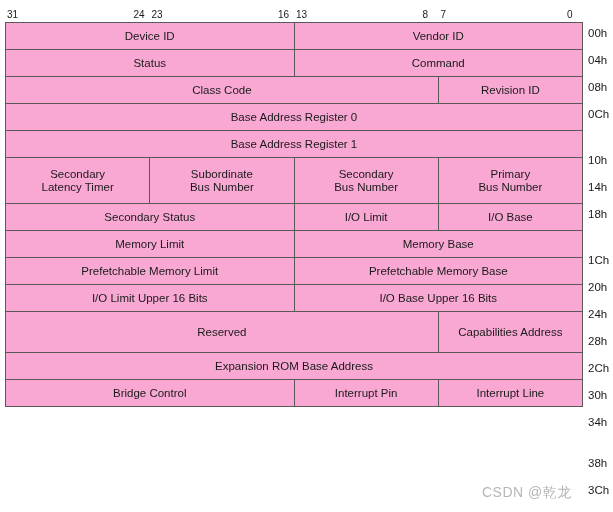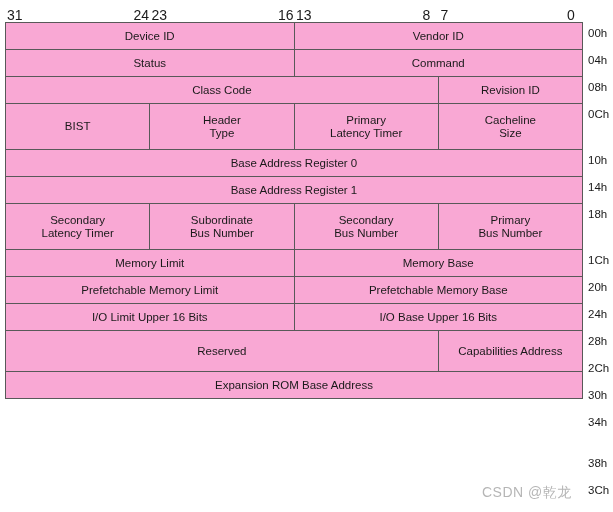--- a/index.html
+++ b/index.html
@@ -28,21 +28,21 @@
   .bit-ruler {
     position: absolute;
     left: 5px;
     top: 3px;
     width: 578px;
     height: 18px;
   }
   .bit-label {
     position: absolute;
     top: 5px;
-    font-size: 14px;
+    font-size: 10px;
     line-height: 14px;
     color: #1a1a1a;
     white-space: nowrap;
   }
 
   
   .reg-table {
     position: absolute;
     left: 5px;
     top: 22px;
@@ -143,37 +143,20 @@
           </td>
         </tr>
         <tr class="r-normal">
           <td colspan="3">
             <span class="cell-inner">Class Code</span>
           </td>
           <td colspan="1">
             <span class="cell-inner">Revision ID</span>
           </td>
         </tr>
-        <tr class="r-tall">
-          <td colspan="1">
-            <span class="cell-inner">BIST</span>
-          </td>
-          <td colspan="1">
-            <span class="cell-inner">Header
-Type</span>
-          </td>
-          <td colspan="1">
-            <span class="cell-inner">Primary
-Latency Timer</span>
-          </td>
-          <td colspan="1">
-            <span class="cell-inner">Cacheline
-Size</span>
-          </td>
-        </tr>
         <tr class="r-normal">
           <td colspan="4">
             <span class="cell-inner">Base Address Register 0</span>
           </td>
         </tr>
         <tr class="r-normal">
           <td colspan="4">
             <span class="cell-inner">Base Address Register 1</span>
           </td>
         </tr>
@@ -186,20 +169,31 @@
             <span class="cell-inner">Subordinate
 Bus Number</span>
           </td>
           <td colspan="1">
             <span class="cell-inner">Secondary
 Bus Number</span>
           </td>
           <td colspan="1">
             <span class="cell-inner">Primary
 Bus Number</span>
+          </td>
+        </tr>
+        <tr class="r-normal">
+          <td colspan="2">
+            <span class="cell-inner">Secondary Status</span>
+          </td>
+          <td colspan="1">
+            <span class="cell-inner">I/O Limit</span>
+          </td>
+          <td colspan="1">
+            <span class="cell-inner">I/O Base</span>
           </td>
         </tr>
         <tr class="r-normal">
           <td colspan="2">
             <span class="cell-inner">Memory Limit</span>
           </td>
           <td colspan="2">
             <span class="cell-inner">Memory Base</span>
           </td>
         </tr>
@@ -223,20 +217,31 @@
           <td colspan="3">
             <span class="cell-inner">Reserved</span>
           </td>
           <td colspan="1">
             <span class="cell-inner">Capabilities Address</span>
           </td>
         </tr>
         <tr class="r-normal">
           <td colspan="4">
             <span class="cell-inner">Expansion ROM Base Address</span>
+          </td>
+        </tr>
+        <tr class="r-normal">
+          <td colspan="2">
+            <span class="cell-inner">Bridge Control</span>
+          </td>
+          <td colspan="1">
+            <span class="cell-inner">Interrupt Pin</span>
+          </td>
+          <td colspan="1">
+            <span class="cell-inner">Interrupt Line</span>
           </td>
         </tr>
       </tbody>
   </table>
 
   <div class="offsets" id="offsets">
       <div class="offset-item" style="height: 27px;">00h</div>
       <div class="offset-item" style="height: 27px;">04h</div>
       <div class="offset-item" style="height: 27px;">08h</div>
       <div class="offset-item" style="height: 46px;">0Ch</div>

